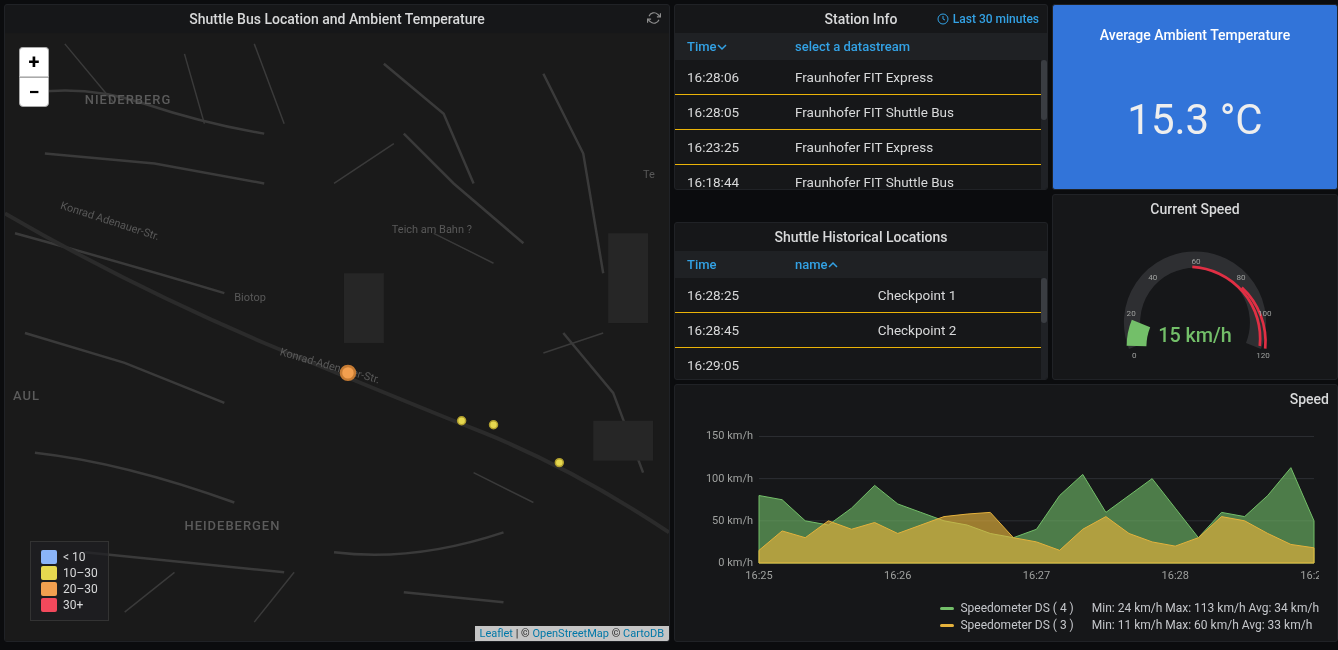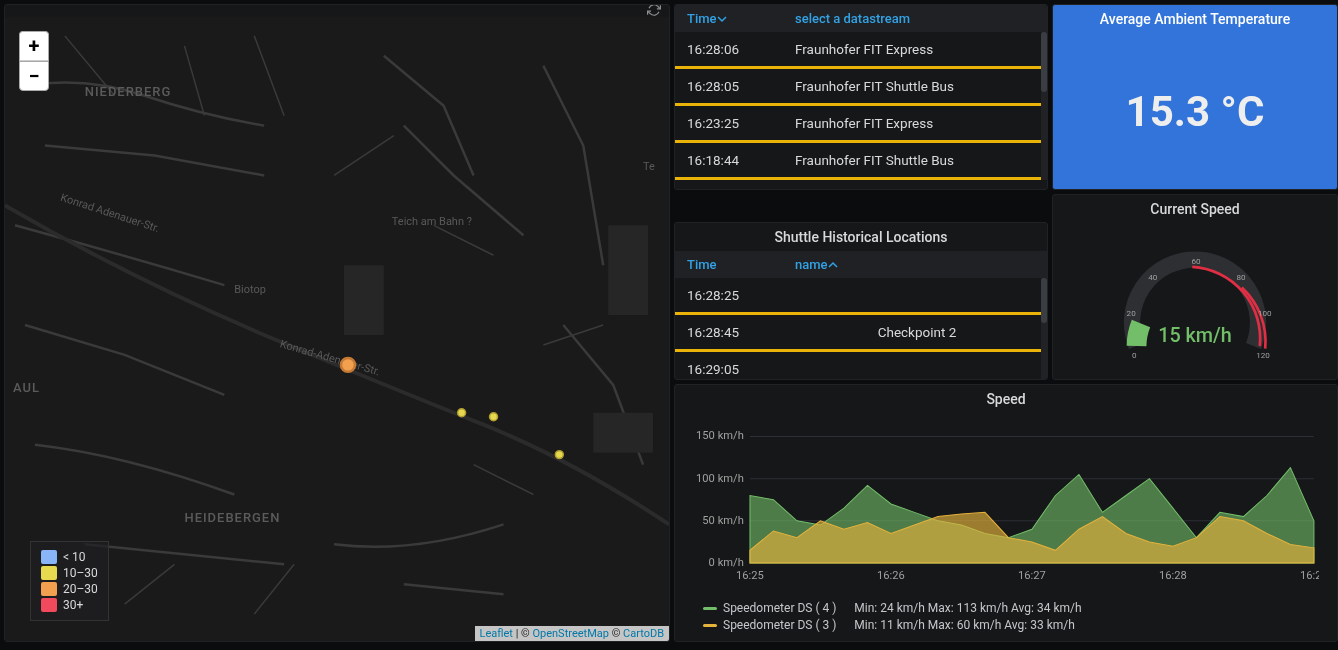--- a/index.html
+++ b/index.html
@@ -25,21 +25,21 @@
     border-radius: 3px;
     display: flex;
     flex-direction: column;
     overflow: hidden;
   }
   .map-panel { grid-row: 1 / 4; grid-column: 1; position: relative; }
   .station-panel { grid-row: 1; grid-column: 2; }
   .temp-panel { grid-row: 1; grid-column: 3; background: #3274d9; }
   .hist-panel { grid-row: 2; grid-column: 2; margin-top: 28px; }
   .gauge-panel { grid-row: 2; grid-column: 3; }
-  .speed-panel { grid-row: 3; grid-column: 2 / 4; }
+  .speed-panel { grid-row: 3; grid-column: 2 / 4; align-items: flex-end; }
 
   .panel-header {
     display: flex;
     justify-content: center;
     align-items: center;
     padding: 6px 8px;
     font-size: 14px;
     color: #d8d9da;
     font-weight: 500;
     position: relative;
@@ -140,21 +140,21 @@
     padding: 6px 8px;
     font-size: 13px;
     color: #33a2e5;
     font-weight: 500;
   }
   .thead .col { display: flex; align-items: center; }
   .tbody { overflow: hidden; position: relative; }
   .trow {
     display: flex;
     padding: 9px 8px;
-    border-bottom: 3px solid #eab308;
+    border-bottom: 1px solid #eab308;
     color: #d8d9da;
   }
   .col-time { flex: 0 0 112px; padding-left: 4px;}
   .col-val { flex: 1; }
   .col-name-center { flex: 1; text-align: center; }
 
   .scrollbar-track {
     position: absolute;
     right: 0;
     top: 0;
@@ -164,28 +164,28 @@
   }
   .scrollbar-thumb {
     position: absolute;
     right: 0;
     width: 6px;
     background: #3a3d42;
     border-radius: 3px;
   }
 
   
-  .temp-panel .panel-header { color: #fff; }
+  .temp-panel .panel-header { color: #fff; margin-top: 16px; }
   .temp-value {
     flex: 1;
     display: flex;
     align-items: center;
     justify-content: center;
     font-size: 42px;
-    font-weight: 700;
+    font-weight: 400;
     color: #eee;
   }
 
   
   .gauge-body { flex:1; display:flex; align-items:center; justify-content:center; position:relative;}
   .gauge-svg { width: 180px; height: 120px; }
   .gauge-track { fill: none; stroke: #2e2f32; stroke-width: 18; }
   .gauge-fill { fill: none; stroke: #73bf69; stroke-width: 22; }
   .gauge-red { fill: none; stroke: #e02f44; stroke-width: 3; }
   .gauge-label { font-size: 22px; font-weight: 500; fill: #73bf69;}
@@ -204,20 +204,21 @@
 
   svg text { font-family: inherit; }
 </style>
 </head>
 <body>
 
 <div class="grid">
 
   <div class="panel map-panel">
     <div class="panel-header">
+      <span>Shuttle Bus Location and Ambient Temperature</span>
       <span class="refresh-icon">
         <svg width="14" height="14" viewBox="0 0 24 24" fill="none" stroke="currentColor" stroke-width="2">
             <path d="M23 4v6h-6M1 20v-6h6"></path>
             <path d="M3.51 9a9 9 0 0114.85-3.36L23 10M1 14l4.64 4.36A9 9 0 0020.49 15"></path>
           </svg>
       </span>
     </div>
     <div class="map-area">
       <svg class="map-svg" viewBox="0 0 666 608">
         <rect width="666" height="608" fill="#1a1a1a"></rect>
@@ -276,20 +277,30 @@
           </div>
       </div>
 
       <div class="map-attribution">
         <a href="#">Leaflet</a><span> | © </span><a href="#">OpenStreetMap</a><span> © </span><a href="#">CartoDB</a>
       </div>
     </div>
   </div>
 
   <div class="panel station-panel">
+    <div class="panel-header">
+      <span>Station Info</span>
+      <span class="time-range">
+        <svg width="12" height="12" viewBox="0 0 24 24" fill="none" stroke="currentColor" stroke-width="2">
+            <circle cx="12" cy="12" r="10"></circle>
+            <polyline points="12 6 12 12 16 14"></polyline>
+          </svg>
+        <span>Last 30 minutes</span>
+      </span>
+    </div>
     <div class="table">
       <div class="thead">
         <div class="col col-time">
           <span>Time</span>
           <svg width="10" height="10" viewBox="0 0 10 10">
               <path d="M1 3 L5 7 L9 3" fill="none" stroke="#33a2e5" stroke-width="1.5"></path>
             </svg>
         </div>
         <div class="col col-val">
           <span>select a datastream</span>
@@ -338,20 +349,21 @@
         <div class="col col-name-center">
           <span>name</span>
           <svg width="10" height="10" viewBox="0 0 10 10">
               <path d="M1 7 L5 3 L9 7" fill="none" stroke="#33a2e5" stroke-width="1.5"></path>
             </svg>
         </div>
       </div>
       <div class="tbody">
         <div class="trow">
             <span class="col-time">16:28:25</span>
+            <span class="col-name-center">Checkpoint 1</span>
           </div>
         <div class="trow">
             <span class="col-time">16:28:45</span>
             <span class="col-name-center">Checkpoint 2</span>
           </div>
         <div class="trow">
             <span class="col-time">16:29:05</span>
           </div>
         <div class="trow">
             <span class="col-time">16:29:25</span>

